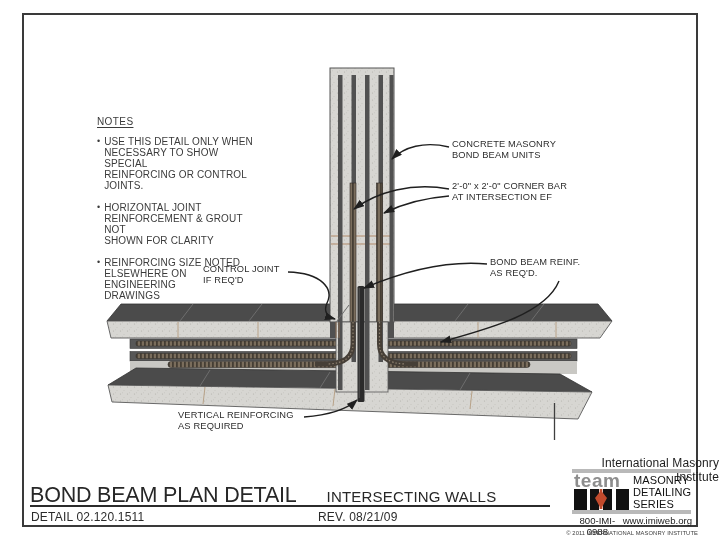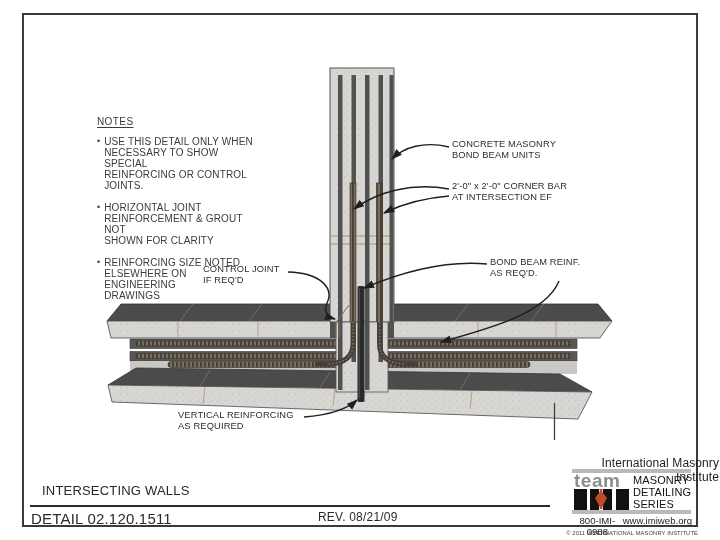--- a/index.html
+++ b/index.html
@@ -28,23 +28,23 @@
   .co-units{left:452px;top:139px;}
   .co-corner{left:452px;top:181px;}
   .co-reinf{left:490px;top:257px;}
   .co-cj{left:203px;top:264px;}
   .co-vert{left:178px;top:410px;}
   
   .drawing{position:absolute;left:0;top:0;width:720px;height:540px;}
   
   .titlebar{position:absolute;left:30px;top:483px;display:flex;align-items:baseline;}
   .main-title{font-size:21.5px;letter-spacing:-.2px;color:#272727;}
-  .sub-title{font-size:13px;margin-left:12px;color:#272727;letter-spacing:.2px;}
+  .sub-title{font-size:15px;margin-left:30px;color:#272727;letter-spacing:.2px;}
   .title-rule{position:absolute;left:30px;top:505px;width:520px;height:2px;background:#2b2b2b;}
-  .detail-no{position:absolute;left:31px;top:510px;font-size:15px;color:#2b2b2b;letter-spacing:.2px;text-align:center;}
+  .detail-no{position:absolute;left:31px;top:510px;font-size:12px;color:#2b2b2b;letter-spacing:.2px;text-align:center;}
   .rev{position:absolute;left:318px;top:510px;font-size:12px;color:#2b2b2b;letter-spacing:.2px;}
   
   .institute{
     position:absolute;left:560px;top:456px;width:131px;text-align:right;
     font-size:12px;color:#1e1e1e;letter-spacing:.1px;margin-left:28px;
   }
   .gray-bar{position:absolute;left:572px;width:119px;height:4px;background:#b9b9b9;}
   .bar-top{top:469px;}
   .bar-bottom{top:510px;}
   .team-word{
@@ -214,20 +214,21 @@
 <div class="callout co-corner">2'-0" x 2'-0" CORNER BAR
 AT INTERSECTION EF</div>
 <div class="callout co-reinf">BOND BEAM REINF.
 AS REQ'D.</div>
 <div class="callout co-cj">CONTROL JOINT
 IF REQ'D</div>
 <div class="callout co-vert">VERTICAL REINFORCING
 AS REQUIRED</div>
 
 <div class="titlebar">
+  <span class="main-title">BOND BEAM PLAN DETAIL</span>
   <span class="sub-title">INTERSECTING WALLS</span>
 </div>
 <div class="title-rule"></div>
 <div class="detail-no">DETAIL 02.120.1511</div>
 <div class="rev">REV. 08/21/09</div>
 
 <div class="institute">International Masonry Institute</div>
 <div class="gray-bar bar-top"></div>
 <div class="team-word">team</div>
 <svg class="imi-blocks" width="55" height="21" viewBox="0 0 55 21">

